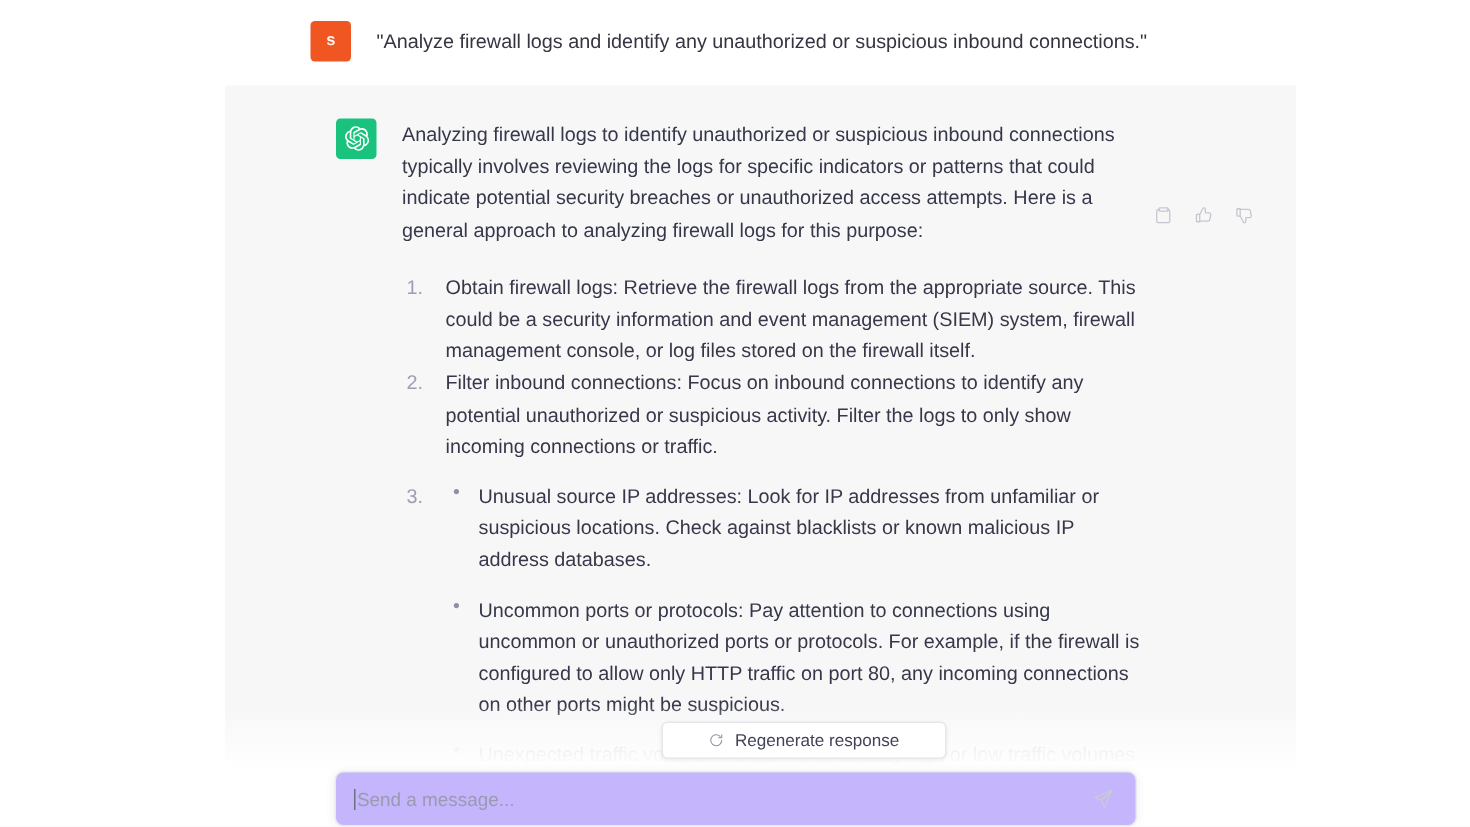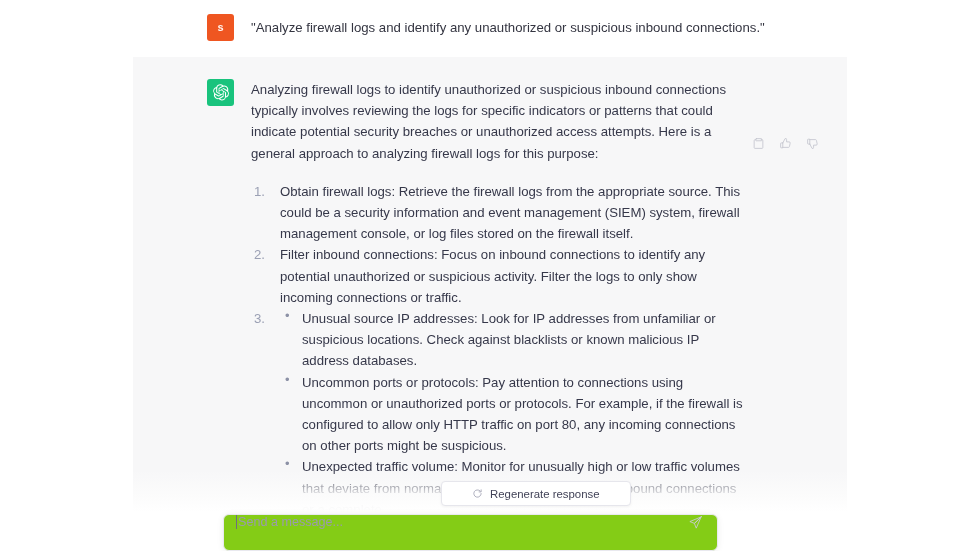--- a/index.html
+++ b/index.html
@@ -64,21 +64,21 @@
   .user-text {
     font-size: 13.2px;
     line-height: 19px;
     color: #343541;
     padding-top: 4px;
   }
 
   
   .assistant-row {
     position: absolute;
-    left: 133px;
+    left: 150px;
     top: 57px;
     width: 714px;
     height: 455px;
     background: #f7f7f8;
     overflow: hidden;
   }
 
   .assistant-inner {
     position: relative;
     display: flex;
@@ -125,21 +125,21 @@
 
   ul.subbullets {
     list-style: none;
     margin: 0;
     padding: 0;
   }
 
   ul.subbullets > li {
     position: relative;
     padding-left: 22px;
-    margin-top: 0px;
+    margin-top: 12px;
   }
 
   ul.subbullets > li::before {
     content: "•";
     position: absolute;
     left: 5px;
     top: -3px;
     color: #8c91a6;
     font-size: 13px;
     line-height: 21.2px;
@@ -199,28 +199,28 @@
     width: 11px; height: 11px; display: block;
     stroke: #8e8fa3; fill: none; stroke-width: 1.5;
     stroke-linecap: round; stroke-linejoin: round;
   }
 
   
   .composer {
     position: absolute;
     left: 223px;
     top: 514px;
-    width: 495px;
+    width: 535px;
     height: 37px;
-    background: #84cc16;
+    background: #c4b5fd;
     border: 1px solid #e9e9ef;
     border-radius: 6px;
     box-shadow: 0 1px 7px rgba(0,0,0,0.07);
     display: flex;
-    align-items: flex-start;
+    align-items: center;
     padding: 0 14px 0 12px;
     z-index: 6;
   }
 
   .caret {
     width: 1px;
     height: 14px;
     background: #6e6e80;
     margin-right: 1px;
     flex: 0 0 1px;

